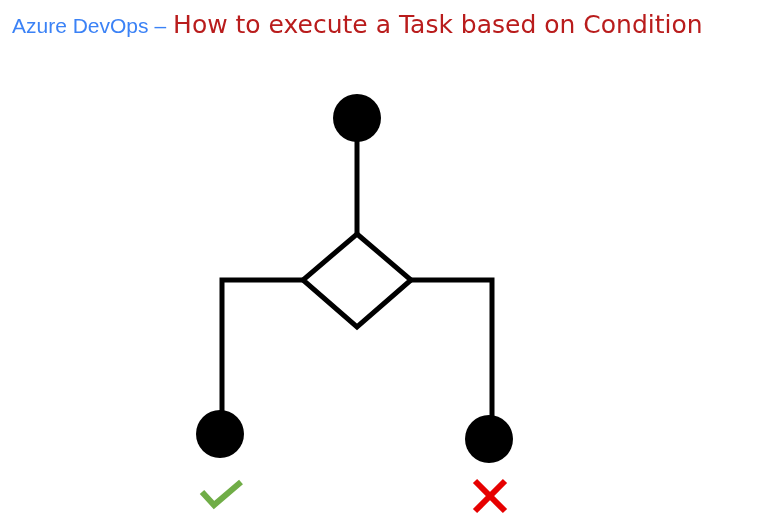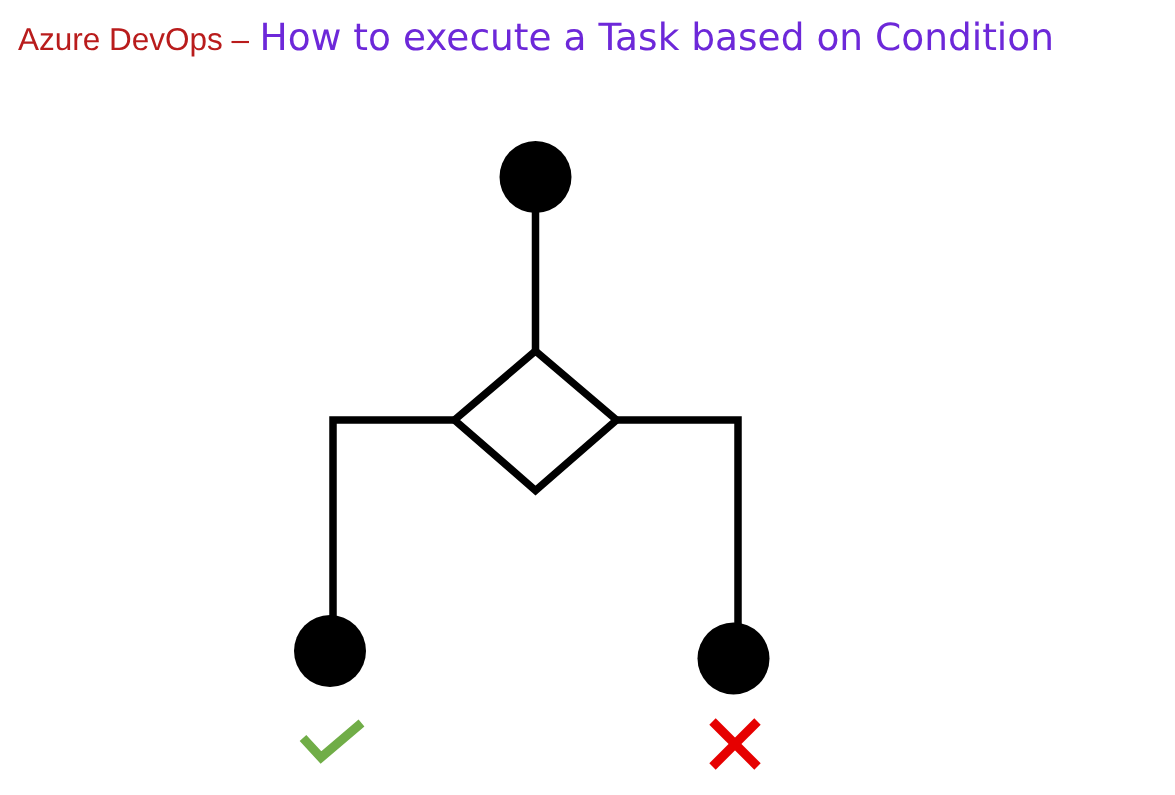--- a/index.html
+++ b/index.html
@@ -2,25 +2,25 @@
 <html><head>
   <meta charset="utf-8">
   <style>
     html, body { margin: 0; padding: 0; background: #ffffff; }
     body { width: 783px; height: 530px; position: relative; overflow: hidden; }
     .title {
       position: absolute; left: 12px; top: 10px; white-space: nowrap;
       display: flex; align-items: baseline;
     }
     .title-prefix {
-      font-family: "Liberation Sans", sans-serif; font-size: 21px; color: #b91c1c;
+      font-family: "Liberation Sans", sans-serif; font-size: 21px; color: #3b82f6;
       margin-right: 7px;
     }
     .title-main {
-      font-family: "DejaVu Sans", sans-serif; font-size: 25px; color: #6d28d9;
+      font-family: "DejaVu Sans", sans-serif; font-size: 25px; color: #b91c1c;
     }
     svg.diagram { position: absolute; left: 0; top: 0; }
   </style>
 </head>
 <body>
 
 <div class="title">
   <span class="title-prefix">Azure DevOps –</span>
   <span class="title-main">How to execute a Task based on Condition</span>
 </div>

